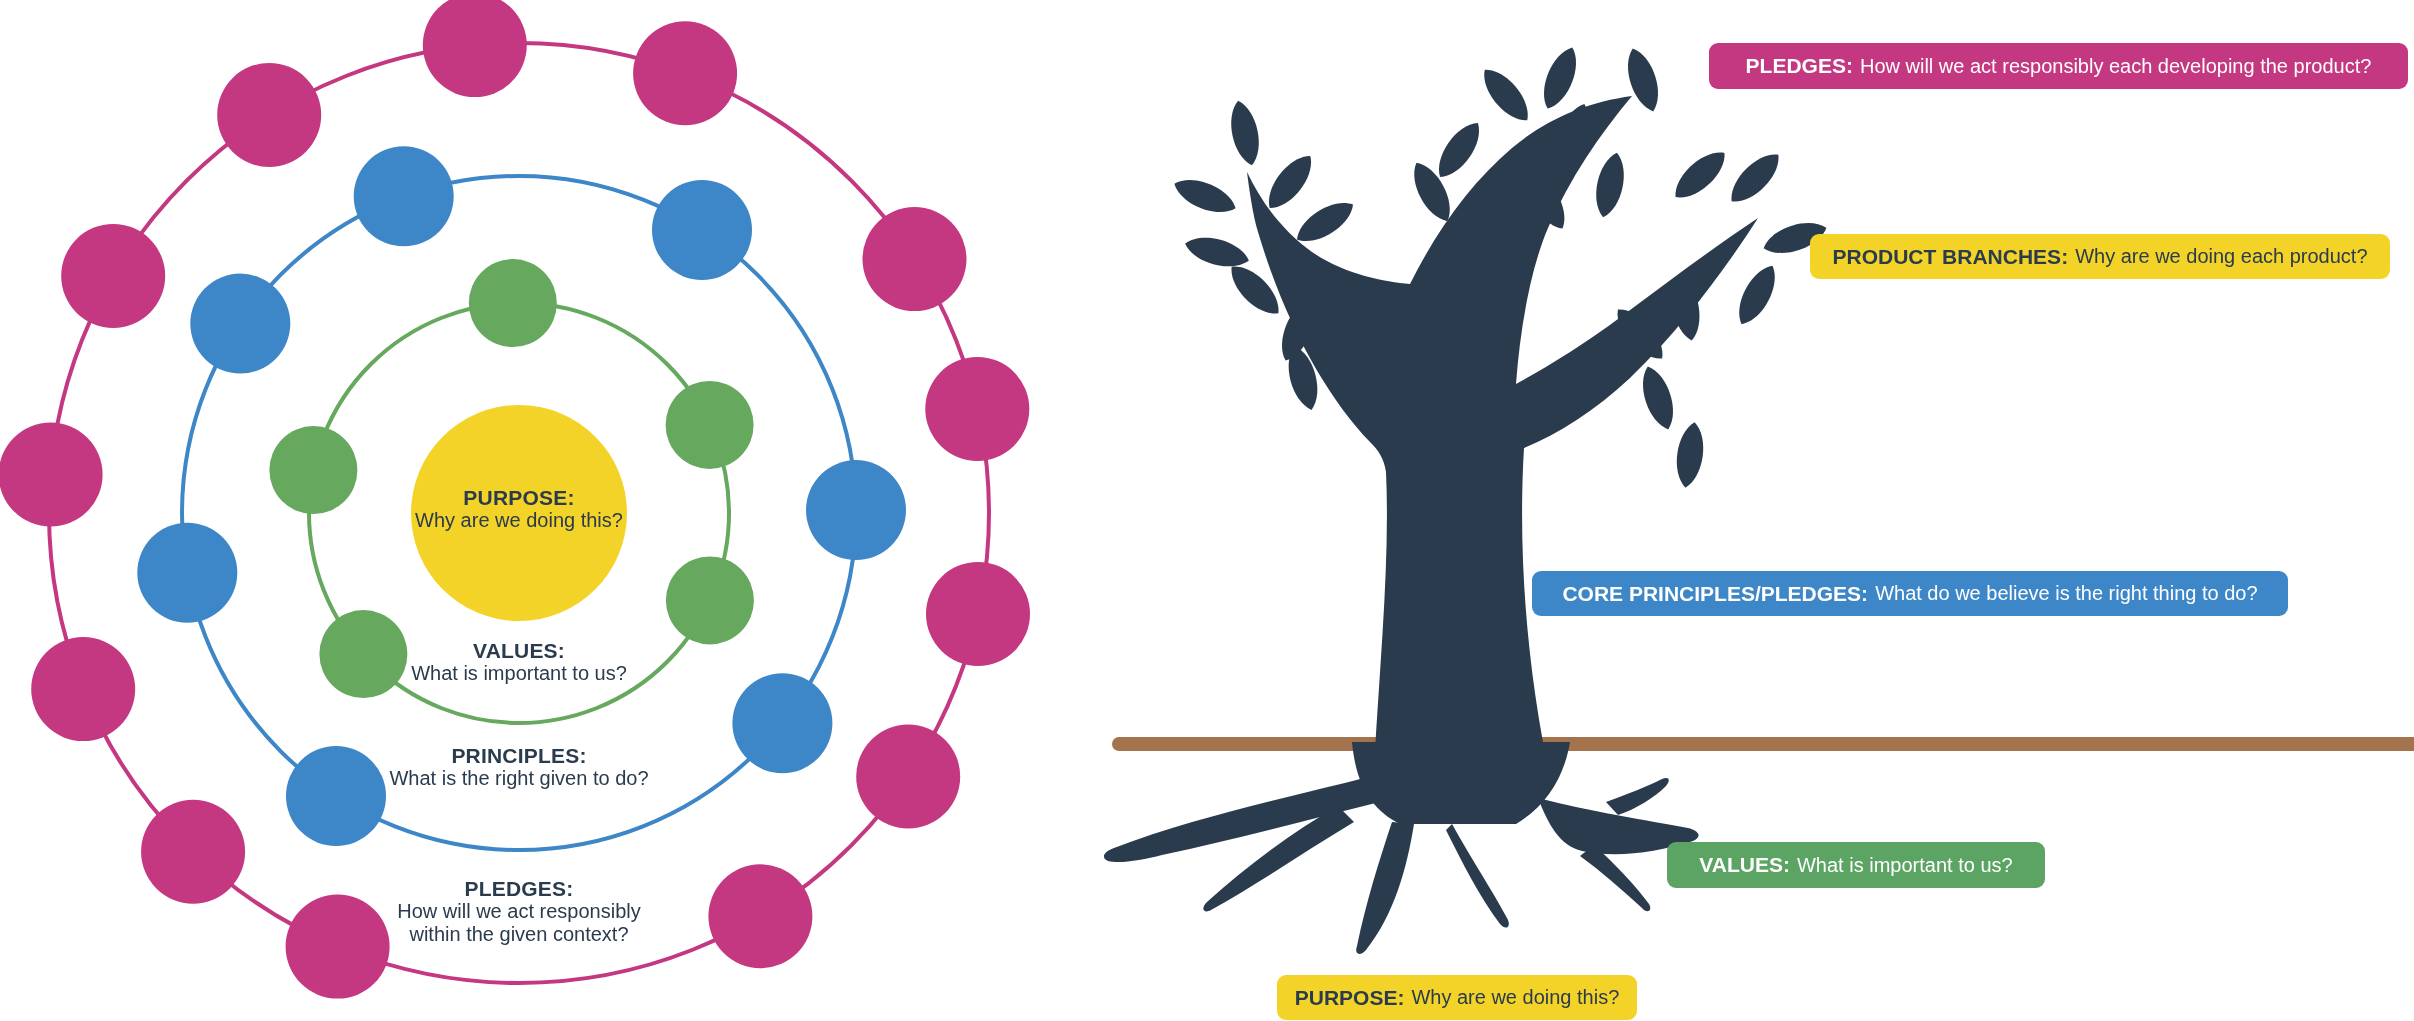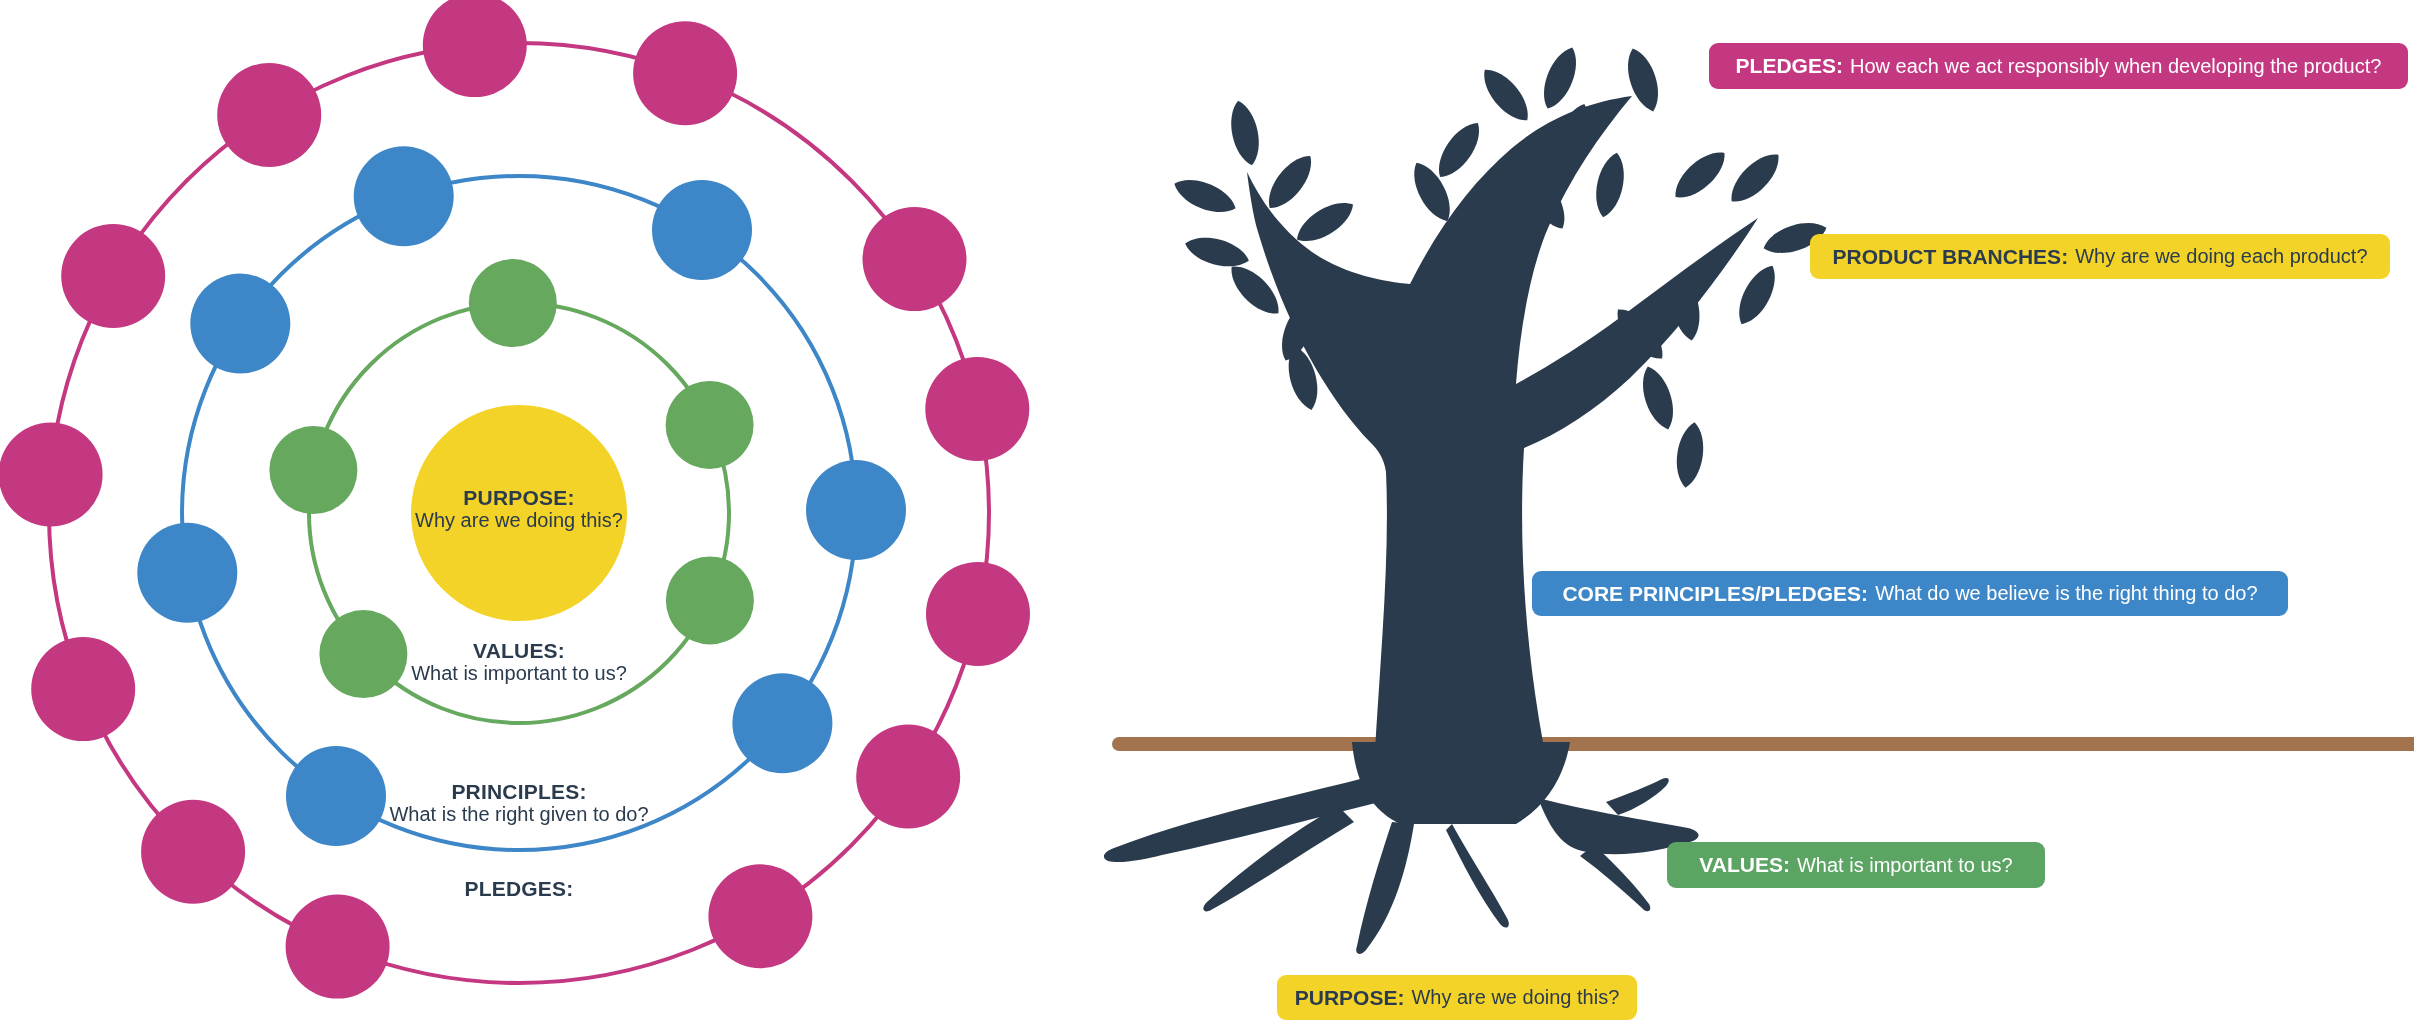--- a/index.html
+++ b/index.html
@@ -12,21 +12,21 @@
   .fill-ground{fill:var(--ground,#A2734C);}
 
   
   .ring-text{
     position:absolute;text-align:center;color:var(--tree,#2A3B4D);
     font-size:20px;line-height:23px;
   }
   .ring-text b{display:block;font-weight:700;font-size:21px;letter-spacing:.2px;}
   .rt-purpose{left:379px;top:486px;width:280px;}
   .rt-values{left:369px;top:639px;width:300px;}
-  .rt-principles{left:369px;top:780px;width:300px;}
+  .rt-principles{left:369px;top:744px;width:300px;}
   .rt-pledges{left:384px;top:877px;width:270px;}
 
   
   .tree-box{
     position:absolute;display:flex;align-items:center;justify-content:center;
     white-space:nowrap;border-radius:9px;font-size:20px;
   }
   .tree-box b{font-weight:700;font-size:21px;}
   .tree-box .q{margin-left:7px;}
   .tb-pledges{left:1709px;top:43px;width:699px;height:46px;}
@@ -145,25 +145,26 @@
   <div class="ring-text rt-values">
     <b>VALUES:</b>
     <span>What is important to us?</span>
   </div>
   <div class="ring-text rt-principles">
     <b>PRINCIPLES:</b>
     <span>What is the right given to do?</span>
   </div>
   <div class="ring-text rt-pledges">
     <b>PLEDGES:</b>
+    <span>How will we act responsibly within the given context?</span>
   </div>
 
   <div class="tree-box tb-pledges" style="background: rgb(196, 55, 129); color: rgb(255, 255, 255);">
     <b>PLEDGES:</b>
-    <span class="q">How each we act responsibly when developing the product?</span>
+    <span class="q">How will we act responsibly each developing the product?</span>
   </div>
   <div class="tree-box tb-branches" style="background: rgb(244, 211, 40); color: rgb(42, 59, 77);">
     <b>PRODUCT BRANCHES:</b>
     <span class="q">Why are we doing each product?</span>
   </div>
   <div class="tree-box tb-core" style="background: rgb(61, 134, 199); color: rgb(255, 255, 255);">
     <b>CORE PRINCIPLES/PLEDGES:</b>
     <span class="q">What do we believe is the right thing to do?</span>
   </div>
   <div class="tree-box tb-values" style="background: rgb(92, 164, 99); color: rgb(255, 255, 255);">

